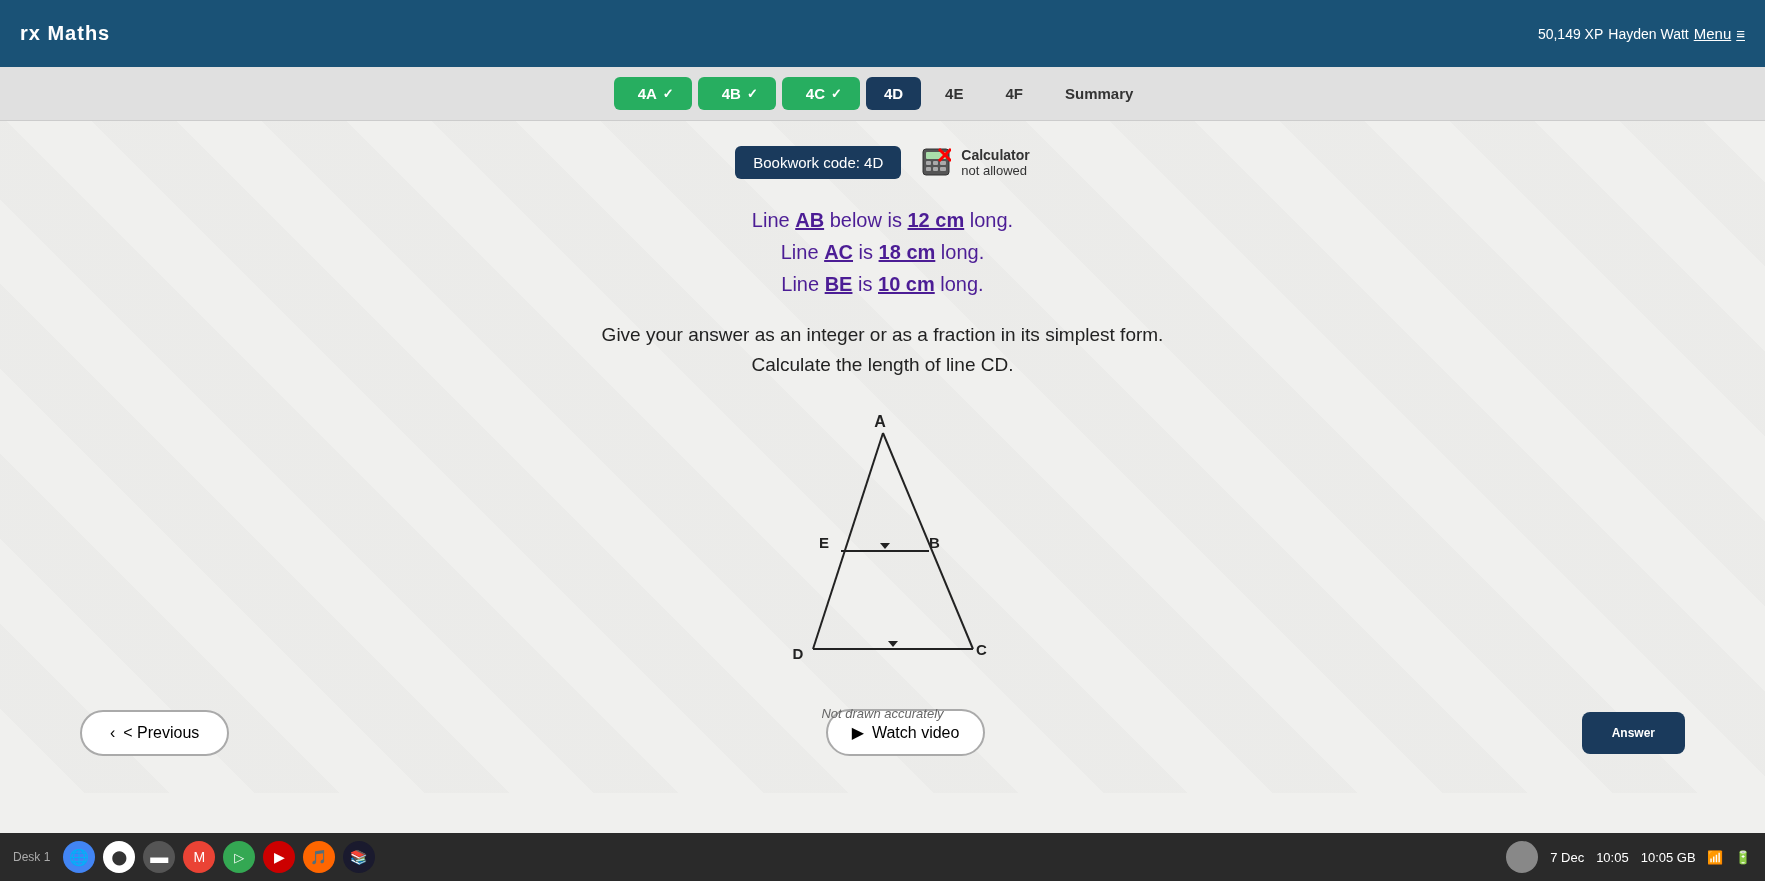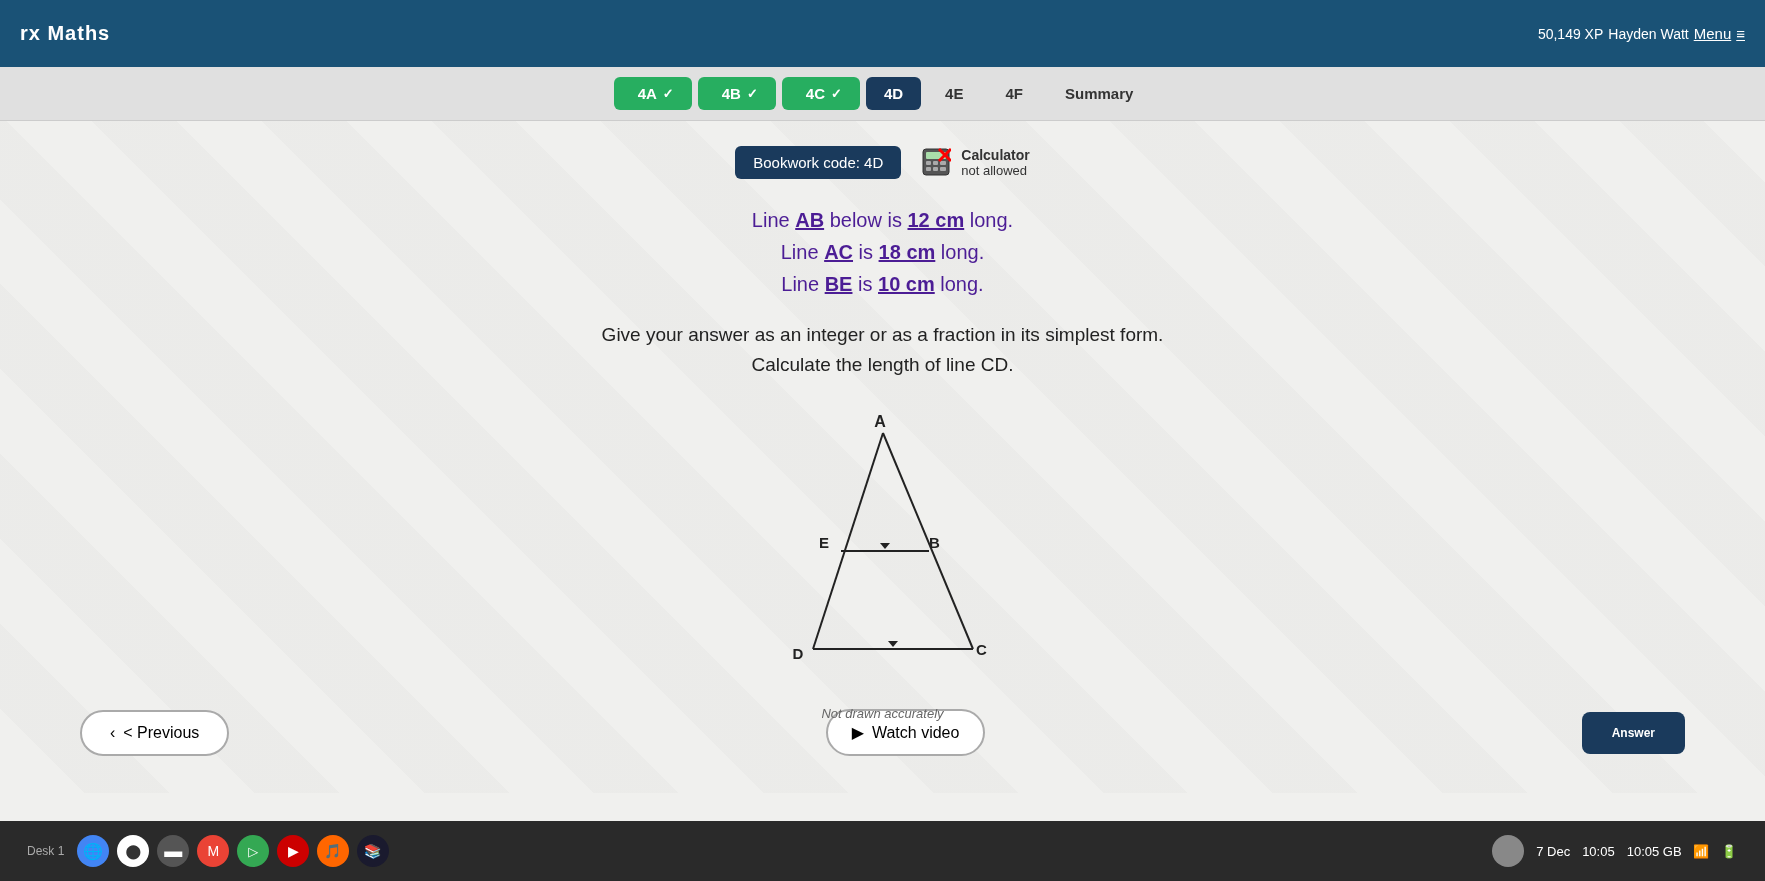--- a/index.html
+++ b/index.html
@@ -208,25 +208,25 @@
       cursor: pointer;
       font-weight: bold;
     }
 
     
     .taskbar {
       position: absolute;
       bottom: 0;
       left: 0;
       right: 0;
-      height: 60px;
+      height: 48px;
       background: #2a2a2a;
       display: flex;
       align-items: center;
-      padding: 0 27px;
+      padding: 0 13px;
       gap: 8px;
     }
     .taskbar-label {
       color: #aaa;
       font-size: 12px;
       margin-right: 5px;
     }
     .taskbar-icon {
       width: 32px;
       height: 32px;

